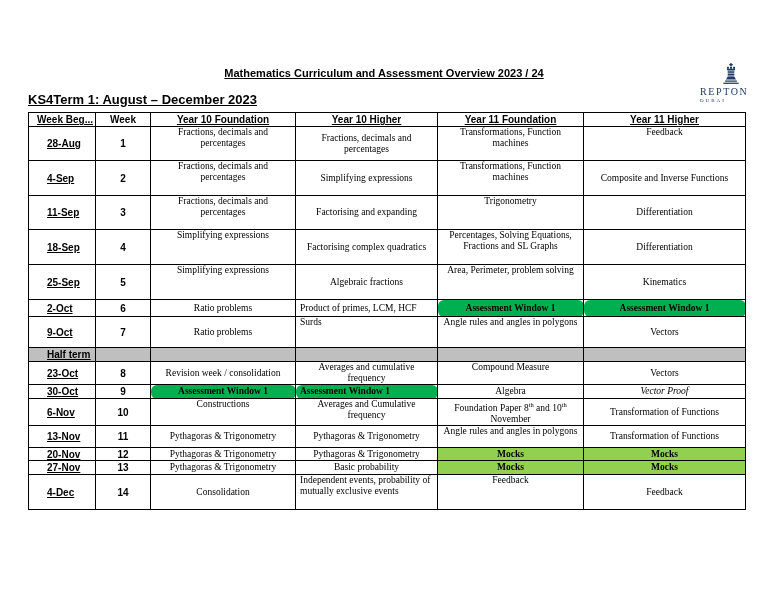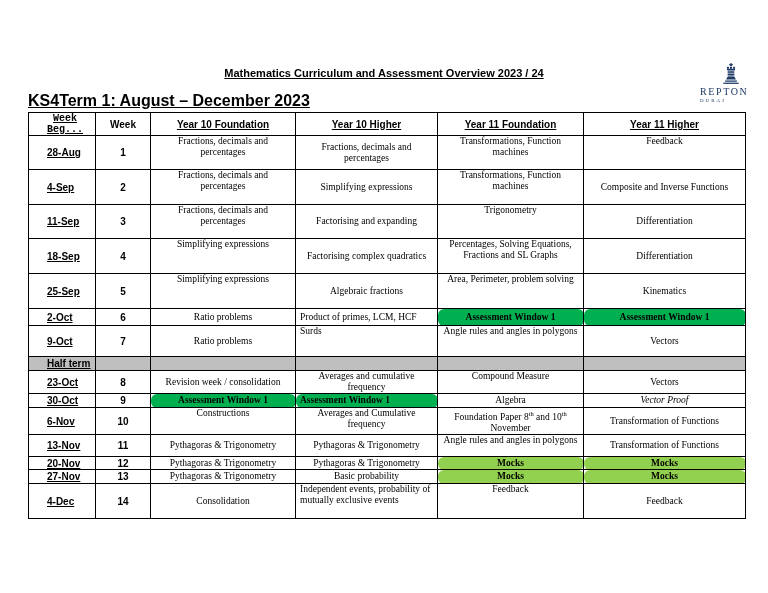--- a/index.html
+++ b/index.html
@@ -1,42 +1,42 @@
 <!DOCTYPE html>
 <html style="--green: #00b050; --lgreen: #92d050; --grey: #bfbfbf; --navy: #1e3a64;"><head>
 <meta charset="utf-8">
 <style>
   html,body{margin:0;padding:0;background:#fff;}
   .page{position:relative;width:768px;height:593px;background:#fff;overflow:hidden;
         font-family:"Liberation Sans",sans-serif;color:#000;}
   .title{position:absolute;top:67px;left:0;width:768px;text-align:center;
          font-size:11px;font-weight:bold;}
-  .subtitle{position:absolute;top:92px;left:28px;font-size:16px;font-weight:bold;}
+  .subtitle{position:absolute;top:92px;left:28px;font-size:13px;font-weight:bold;}
   .u{text-decoration:underline;}
   
   .logo{position:absolute;top:63px;left:700px;width:62px;text-align:left;color:var(--navy,#1e3a64);}
   .logo svg{display:block;margin:0 auto;}
   .logo-name{font-family:"Liberation Serif",serif;font-size:10px;letter-spacing:1.6px;margin-top:1px;}
   .logo-sub{font-family:"Liberation Serif",serif;font-size:5px;letter-spacing:2px;margin-top:1px;}
   
   table{position:absolute;top:112px;left:28px;border-collapse:collapse;table-layout:fixed;
         width:717px;}
   td,th{border:1px solid #000;padding:0 2px;overflow:hidden;vertical-align:middle;}
   th{font-size:10px;font-weight:bold;text-align:center;}
-  th.first{text-align:center;padding-left:8px;font-family:Liberation Mono, monospace;}
+  th.first{text-align:center;padding-left:8px;}
   td.date{font-size:10px;font-weight:bold;text-align:left;padding-left:18px;}
   td.week{font-size:10px;font-weight:bold;text-align:center;}
   td.topic{font-family:"Liberation Serif",serif;font-size:9.5px;line-height:11px;text-align:center;
            padding:0 4px;}
   td.topic sup{font-size:6.5px;}
   .left{text-align:left !important;}
   .top{vertical-align:top;}
   .italic{font-style:italic;}
   .green{background:var(--green,#00b050);border-radius:6px;}
-  .lightgreen{background:var(--lgreen,#92d050);border-radius:6px;}
+  .lightgreen{background:var(--lgreen,#92d050);}
   .grey{background:var(--grey,#bfbfbf);text-decoration:underline;}
   .hl{font-family:"Liberation Sans",sans-serif;font-weight:bold;font-size:9.5px;}
 </style>
 </head>
 <body>
 
 <div class="page">
 
   <div class="title u">Mathematics Curriculum and Assessment Overview 2023 / 24</div>
 

